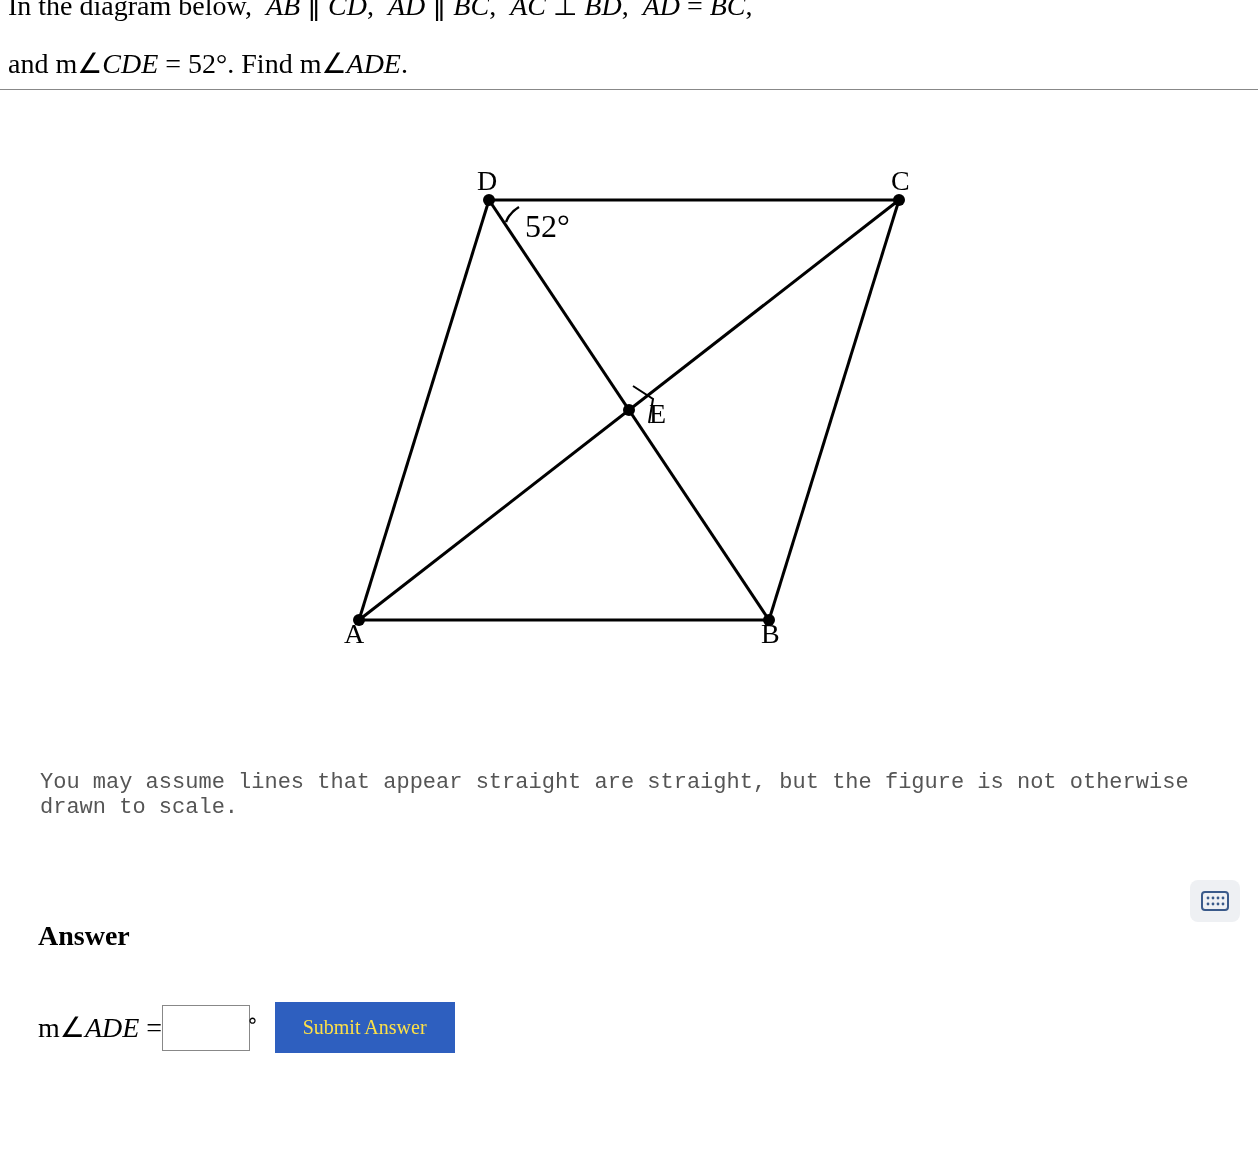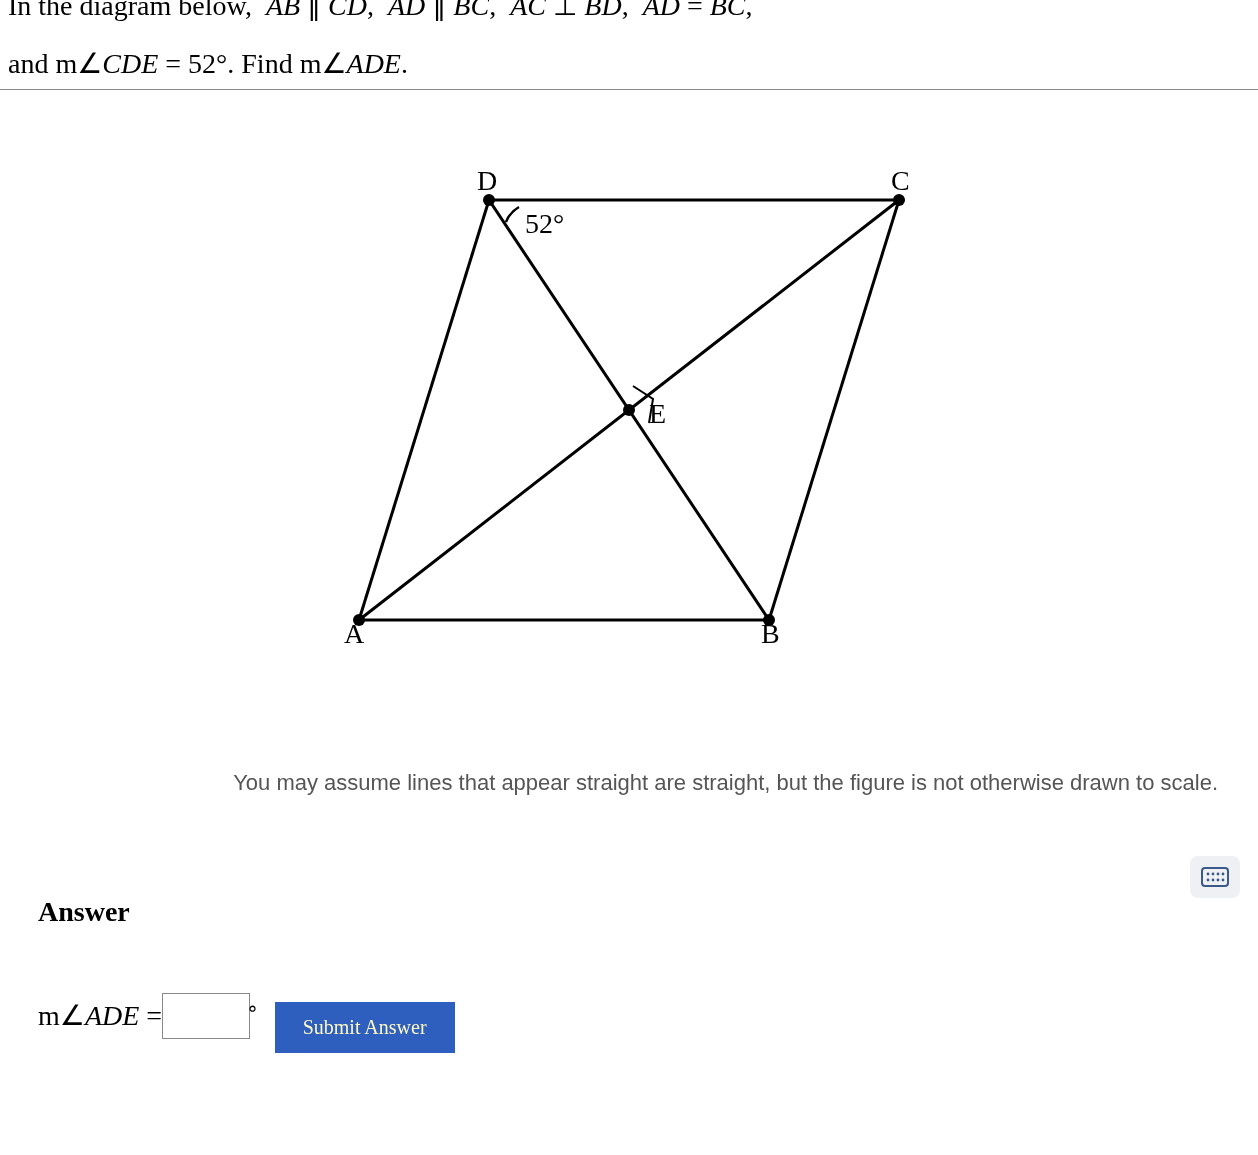--- a/index.html
+++ b/index.html
@@ -36,26 +36,26 @@
       width: 620px;
       height: 500px;
     }
     .diagram svg { position: absolute; top: 0; left: 0; }
     .vlabel {
       position: absolute;
       font-size: 28px;
       font-family: 'Times New Roman', serif;
     }
     .note {
-      text-align: right;
+      text-align: left;
       font-size: 22px;
       color: #555;
       margin-top: 110px;
       padding: 0 40px;
-      font-family: Liberation Sans, sans-serif;
+      font-family: Liberation Mono, monospace;
     }
     .answer-section {
       padding: 40px 30px 0 38px;
       position: relative;
     }
     .answer-heading {
       font-weight: bold;
       font-size: 28px;
       margin-top: 60px;
     }
@@ -82,27 +82,26 @@
       width: 88px;
       height: 46px;
       border: 1.5px solid #888;
       font-size: 22px;
       padding: 4px 6px;
       font-family: 'Times New Roman', serif;
     }
     .deg-unit { font-size: 20px; margin-left: -4px; margin-right: 16px; position: relative; top: -8px; }
     .submit-btn {
       background: #2e5fbf;
-      color: #fef9c3;
+      color: #fde047;
       border: none;
       font-size: 20px;
       padding: 14px 28px;
       font-family: Georgia, serif;
       cursor: pointer;
-      margin-top: 24px;
     }
     hr.sep { border: none; border-top: 1px solid #888; margin: 6px 0 0 0; }
   </style>
 </head>
 <body>
 
 <div class="problem-text cut-top">
   <span>In the diagram below,</span>&nbsp;
   <span class="math overline">AB</span>
   <span>∥</span>
@@ -144,21 +143,21 @@
       <circle cx="450" cy="460" r="6" fill="#000"></circle>
       <circle cx="580" cy="40" r="6" fill="#000"></circle>
       <circle cx="170" cy="40" r="6" fill="#000"></circle>
       <circle cx="310" cy="250" r="6" fill="#000"></circle>
     </svg>
     <div class="vlabel" style="left:25px; top:458px">A</div>
     <div class="vlabel" style="left:442px; top:458px">B</div>
     <div class="vlabel" style="left:572px; top:5px">C</div>
     <div class="vlabel" style="left:158px; top:5px">D</div>
     <div class="vlabel" style="left:330px; top:238px">E</div>
-    <div class="vlabel" style="left:206px; top:48px; font-size:28px">52°</div>
+    <div class="vlabel" style="left:206px; top:48px; font-size:32px">52°</div>
   </div>
 </div>
 
 <div class="note">You may assume lines that appear straight are straight, but the figure is not otherwise drawn to scale.</div>
 
 <div class="answer-section">
   <div class="answer-heading">Answer</div>
   <div class="keypad-btn">
     <svg width="28" height="20" viewBox="0 0 28 20">
       <rect x="1" y="1" width="26" height="18" rx="3" fill="none" stroke="#3a5a8a" stroke-width="2"></rect>

